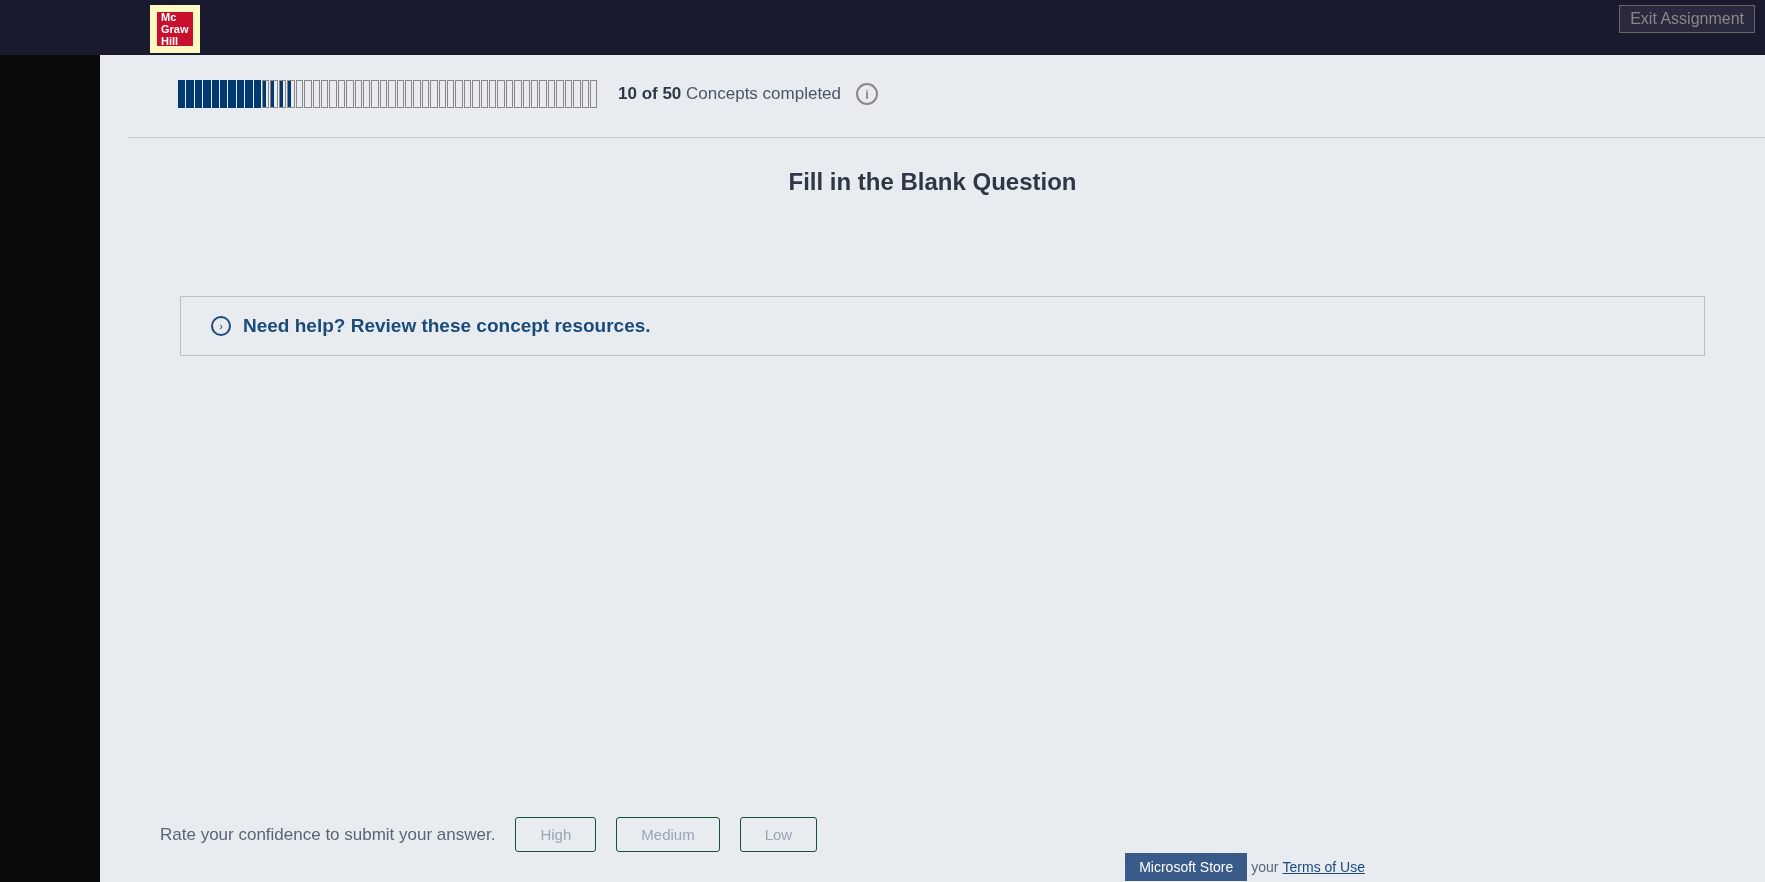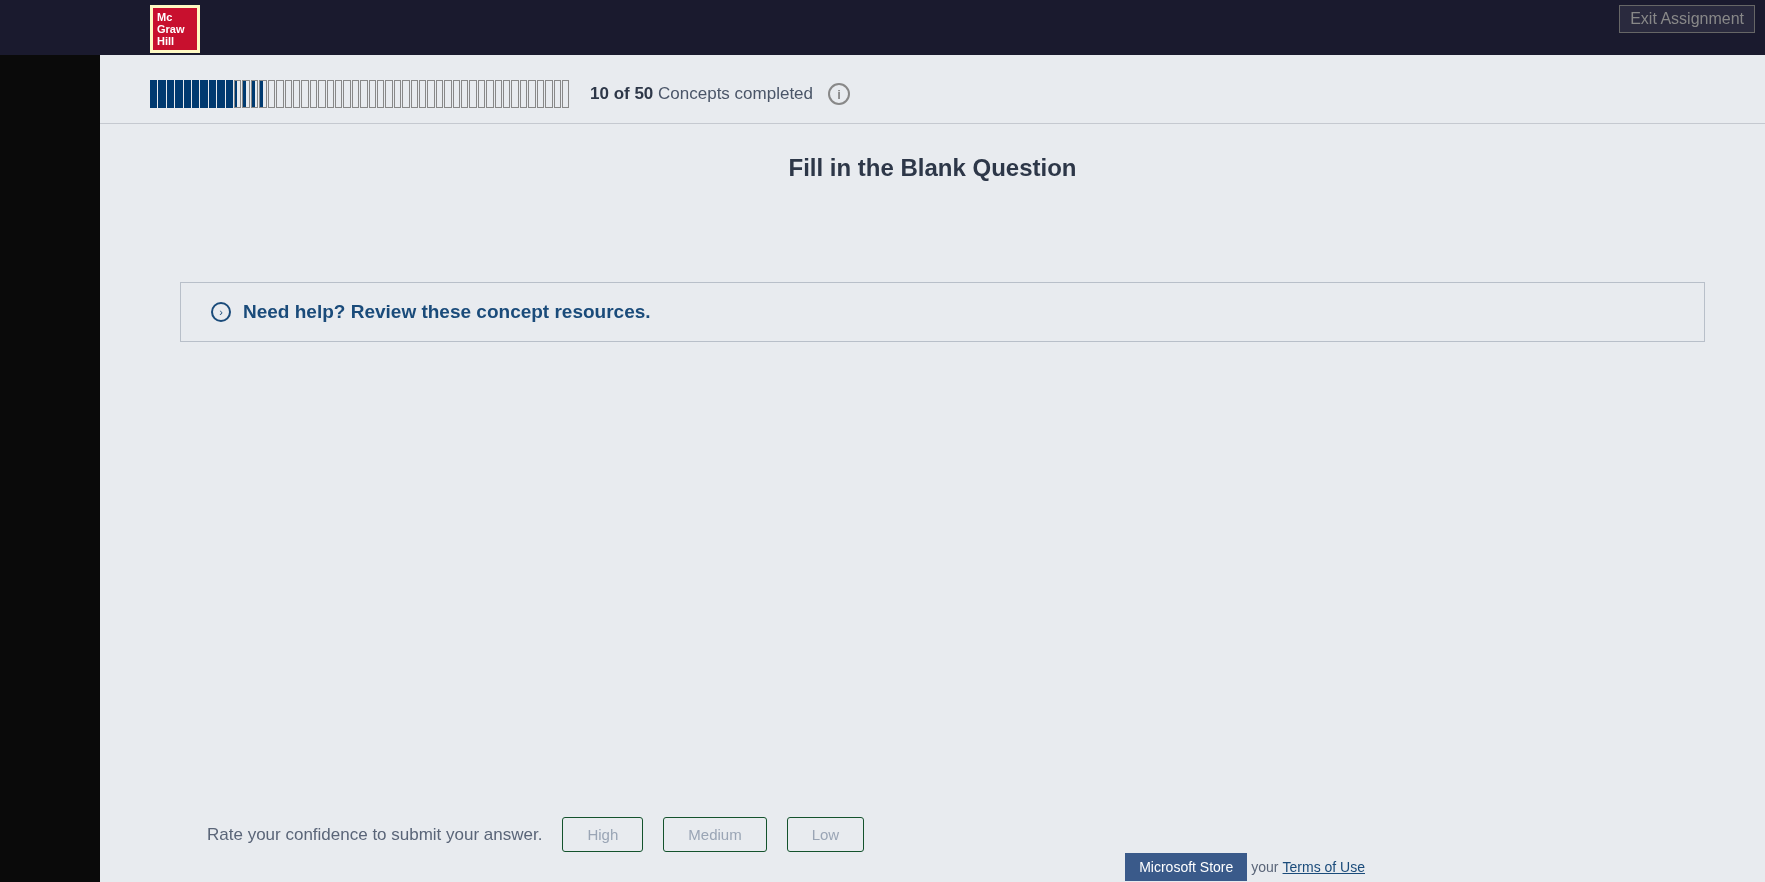--- a/index.html
+++ b/index.html
@@ -19,21 +19,21 @@
   padding: 0 20px;
   position: relative;
 }
 .logo {
   position: absolute;
   left: 150px;
   top: 5px;
   width: 50px;
   height: 48px;
   background: #c8102e;
-  border: 3px solid #fef9c3;
+  border: 7px solid #fef9c3;
   color: #fff;
   font-size: 11px;
   font-weight: bold;
   line-height: 1.1;
   padding: 4px;
   display: flex;
   flex-direction: column;
   justify-content: center;
 }
 .exit-btn {
@@ -49,22 +49,23 @@
 .content-area {
   background: #e8ebef;
   margin-left: 100px;
   height: 827px;
   padding: 0;
   position: relative;
 }
 .progress-row {
   display: flex;
   align-items: center;
-  padding: 25px 50px 15px 50px;
+  padding: 25px 50px 29px 50px;
   border-bottom: 1px solid #c5c9d0;
+  margin-left: 28px;
 }
 .progress-bar {
   width: 420px;
   height: 28px;
   display: flex;
   gap: 0;
   margin-right: 20px;
 }
 .progress-segment {
   flex: 1;
@@ -151,21 +152,20 @@
   font-size: 19px;
   font-weight: bold;
 }
 .confidence-row {
   position: absolute;
   bottom: 30px;
   left: 60px;
   display: flex;
   align-items: center;
   gap: 20px;
-  margin-left: 47px;
 }
 .confidence-label {
   color: #5a6578;
   font-size: 17px;
 }
 .conf-btn {
   border: 1px solid #14532d;
   background: transparent;
   color: #9aa5b5;
   padding: 8px 24px;

